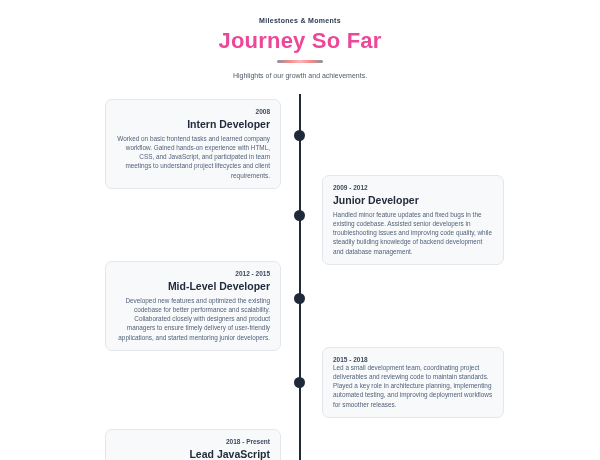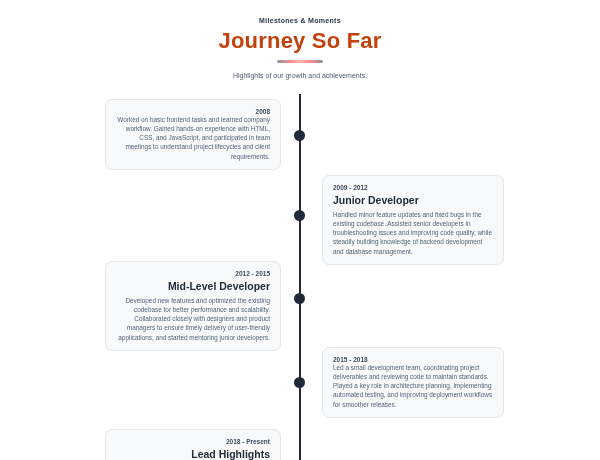--- a/index.html
+++ b/index.html
@@ -2,21 +2,21 @@
 <html><head>
 <meta charset="utf-8">
 <style>
   * { margin:0; padding:0; box-sizing:border-box; }
   html,body { width:600px; height:460px; background:#ffffff; overflow:hidden;
               font-family:"Liberation Sans", sans-serif; }
 
   
   .header { text-align:center; padding-top:17px; }
   .eyebrow { font-size:7px; font-weight:700; color:#2c3950; letter-spacing:.3px; }
-  .title   { font-size:22px; font-weight:700; color:#c2410c; margin-top:4px; letter-spacing:.2px; }
+  .title   { font-size:22px; font-weight:700; color:#ec4899; margin-top:4px; letter-spacing:.2px; }
   .divider { width:46px; height:2.5px; margin:6px auto 0; border-radius:2px;
              background:linear-gradient(90deg,#8a939e 0%,#f98b8b 28%,#ffb5b5 50%,#f98b8b 72%,#8a939e 100%); }
   .subtitle{ font-size:7px; color:#4d5a6b; margin-top:9px; }
 
   
   .timeline { position:relative; width:600px; height:370px; margin-top:13px; }
   .tl-line  { position:absolute; left:299px; top:2px; width:2px; height:368px; background:#20293a; }
   .tl-dot   { position:absolute; left:294px; width:11px; height:11px; border-radius:50%; background:#20293a; }
   .dot-0 { top:38px; }  .dot-1 { top:118px; }  .dot-2 { top:201px; }  .dot-3 { top:285px; }
 
@@ -42,20 +42,21 @@
 
 <section class="timeline">
   <div class="tl-line"></div>
   <div class="tl-dot dot-0"></div>
   <div class="tl-dot dot-1"></div>
   <div class="tl-dot dot-2"></div>
   <div class="tl-dot dot-3"></div>
 
   <article class="card left c-0">
     <div class="period">2008</div>
+    <div class="card-title">Intern Developer</div>
     <div class="card-desc">Worked on basic frontend tasks and learned company workflow. Gained hands-on experience with HTML, CSS, and JavaScript, and participated in team meetings to understand project lifecycles and client requirements.</div>
   </article>
 
   <article class="card right c-1">
     <div class="period">2009 - 2012</div>
     <div class="card-title">Junior Developer</div>
     <div class="card-desc">Handled minor feature updates and fixed bugs in the existing codebase. Assisted senior developers in troubleshooting issues and improving code quality, while steadily building knowledge of backend development and database management.</div>
   </article>
 
   <article class="card left c-2">
@@ -64,16 +65,16 @@
     <div class="card-desc">Developed new features and optimized the existing codebase for better performance and scalability. Collaborated closely with designers and product managers to ensure timely delivery of user-friendly applications, and started mentoring junior developers.</div>
   </article>
 
   <article class="card right c-3">
     <div class="period">2015 - 2018</div>
     <div class="card-desc">Led a small development team, coordinating project deliverables and reviewing code to maintain standards. Played a key role in architecture planning, implementing automated testing, and improving deployment workflows for smoother releases.</div>
   </article>
 
   <article class="card left c-4">
     <div class="period">2018 - Present</div>
-    <div class="card-title">Lead Highlights</div>
+    <div class="card-title">Lead JavaScript</div>
 
   </article>
 </section>
 
 </body></html>

